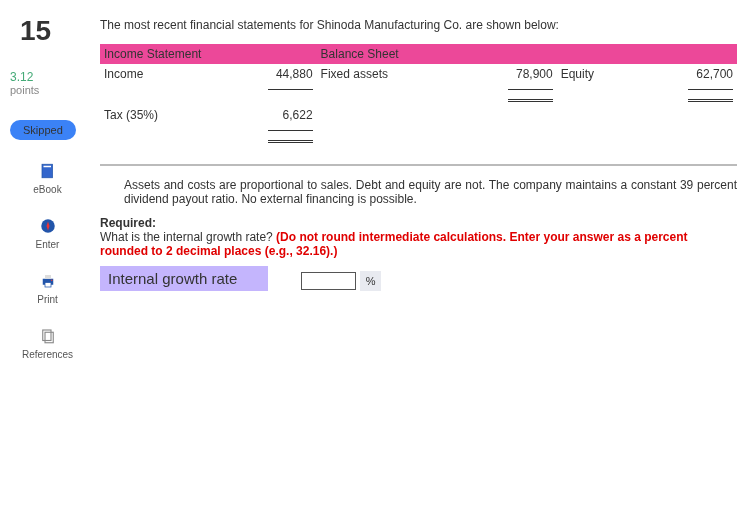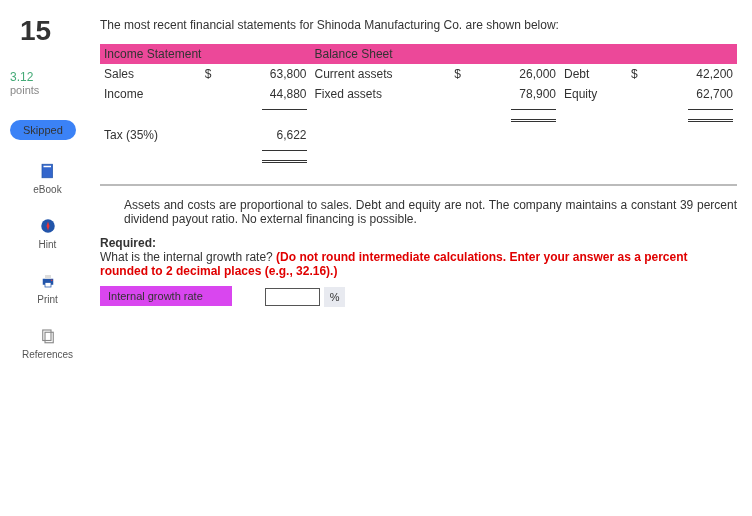--- a/index.html
+++ b/index.html
@@ -20,21 +20,21 @@
 .num { text-align: right; }
 .cur { text-align: left; padding-left: 2px; }
 .underline { border-top: 1px solid #333; height: 2px; display: block; width: 45px; margin: 2px 0 0 auto; }
 .dbl-underline { border-top: 3px double #333; height: 3px; display: block; width: 45px; margin: 2px 0 0 auto; }
 .hr { border: none; border-top: 2px solid #bbb; margin: 18px 0 12px 0; }
 .para { font-size: 12px; text-align: justify; margin-bottom: 10px; margin-left: 24px; }
 .required { font-weight: bold; font-size: 12px; }
 .req-text { font-size: 12px; margin-bottom: 2px; }
 .red { color: #e00000; font-weight: bold; }
 .answer-row { margin-top: 8px; }
-.answer-label { background: #d946ef; display: inline-block; padding: 4px 8px; width: 132px; font-size: 11px; }
+.answer-label { background: #c4b5fd; display: inline-block; padding: 4px 8px; width: 168px; font-size: 15px; }
 .answer-input { border: 1px solid #555; width: 55px; height: 18px; vertical-align: middle; margin-left: 30px; }
 .answer-unit { background: #e8eaf0; display: inline-block; padding: 4px 6px; font-size: 11px; vertical-align: middle; }
 </style>
 </head>
 <body>
 
 <div class="container">
   <div class="left-col">
     <div class="qnum">15</div>
     <div class="points-val">3.12</div>
@@ -46,21 +46,21 @@
           <rect x="4" y="3" width="14" height="18" fill="#36c" stroke="#25a" stroke-width="1"></rect>
           <rect x="6" y="5" width="10" height="2" fill="#fff"></rect>
         </svg>
       <span>eBook</span>
     </div>
     <div class="nav-item">
       <svg class="nav-icon" viewBox="0 0 24 24">
           <circle cx="12" cy="12" r="9" fill="#25a"></circle>
           <polygon points="12,6 14,12 12,18 10,12" fill="#e33"></polygon>
         </svg>
-      <span>Hint</span>
+      <span>Enter</span>
     </div>
     <div class="nav-item">
       <svg class="nav-icon" viewBox="0 0 24 24">
           <rect x="5" y="9" width="14" height="8" fill="#25a"></rect>
           <rect x="8" y="4" width="8" height="5" fill="#ddd"></rect>
           <rect x="8" y="14" width="8" height="6" fill="#fff" stroke="#25a"></rect>
           <circle cx="17" cy="11" r="1" fill="#e33"></circle>
         </svg>
       <span>Print</span>
     </div>
@@ -74,31 +74,20 @@
   </div>
 
   <div class="right-col">
     <p class="intro">The most recent financial statements for Shinoda Manufacturing Co. are shown below:</p>
 
     <table class="fin-table">
       <tbody>
           <tr>
         <td colspan="3" class="hdr">Income Statement</td>
         <td colspan="6" class="hdr">Balance Sheet</td>
-      </tr>
-      <tr>
-        <td>Sales</td>
-        <td class="cur">$</td>
-        <td class="num">63,800</td>
-        <td>Current assets</td>
-        <td class="cur">$</td>
-        <td class="num">26,000</td>
-        <td>Debt</td>
-        <td class="cur">$</td>
-        <td class="num">42,200</td>
       </tr>
       <tr>
         <td>Income</td>
         <td></td>
         <td class="num">44,880</td>
         <td>Fixed assets</td>
         <td></td>
         <td class="num">78,900</td>
         <td>Equity</td>
         <td></td>

